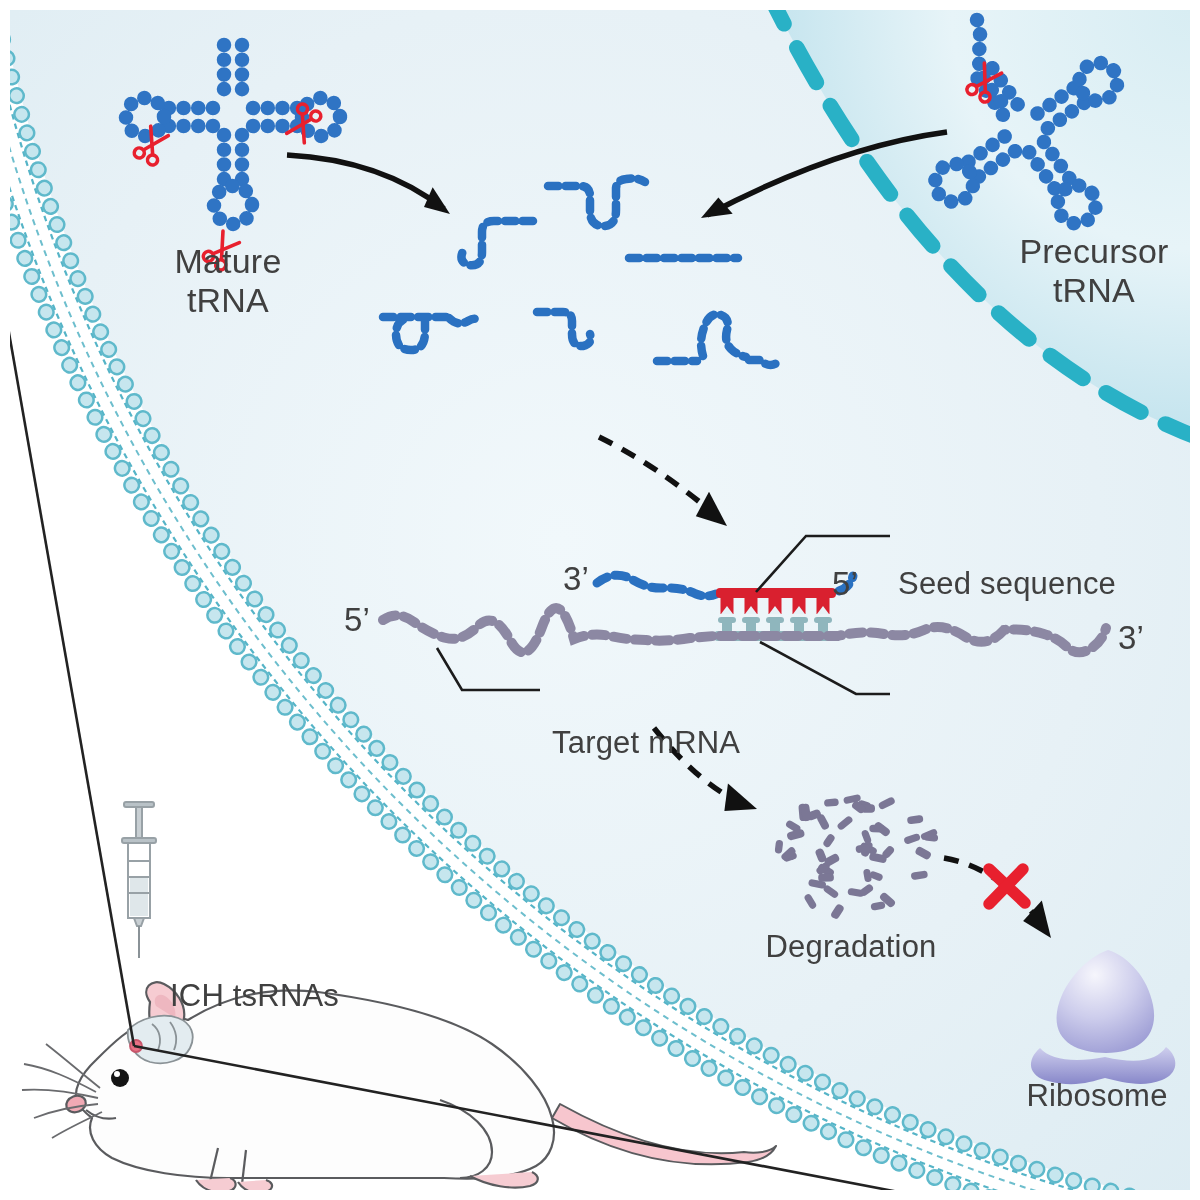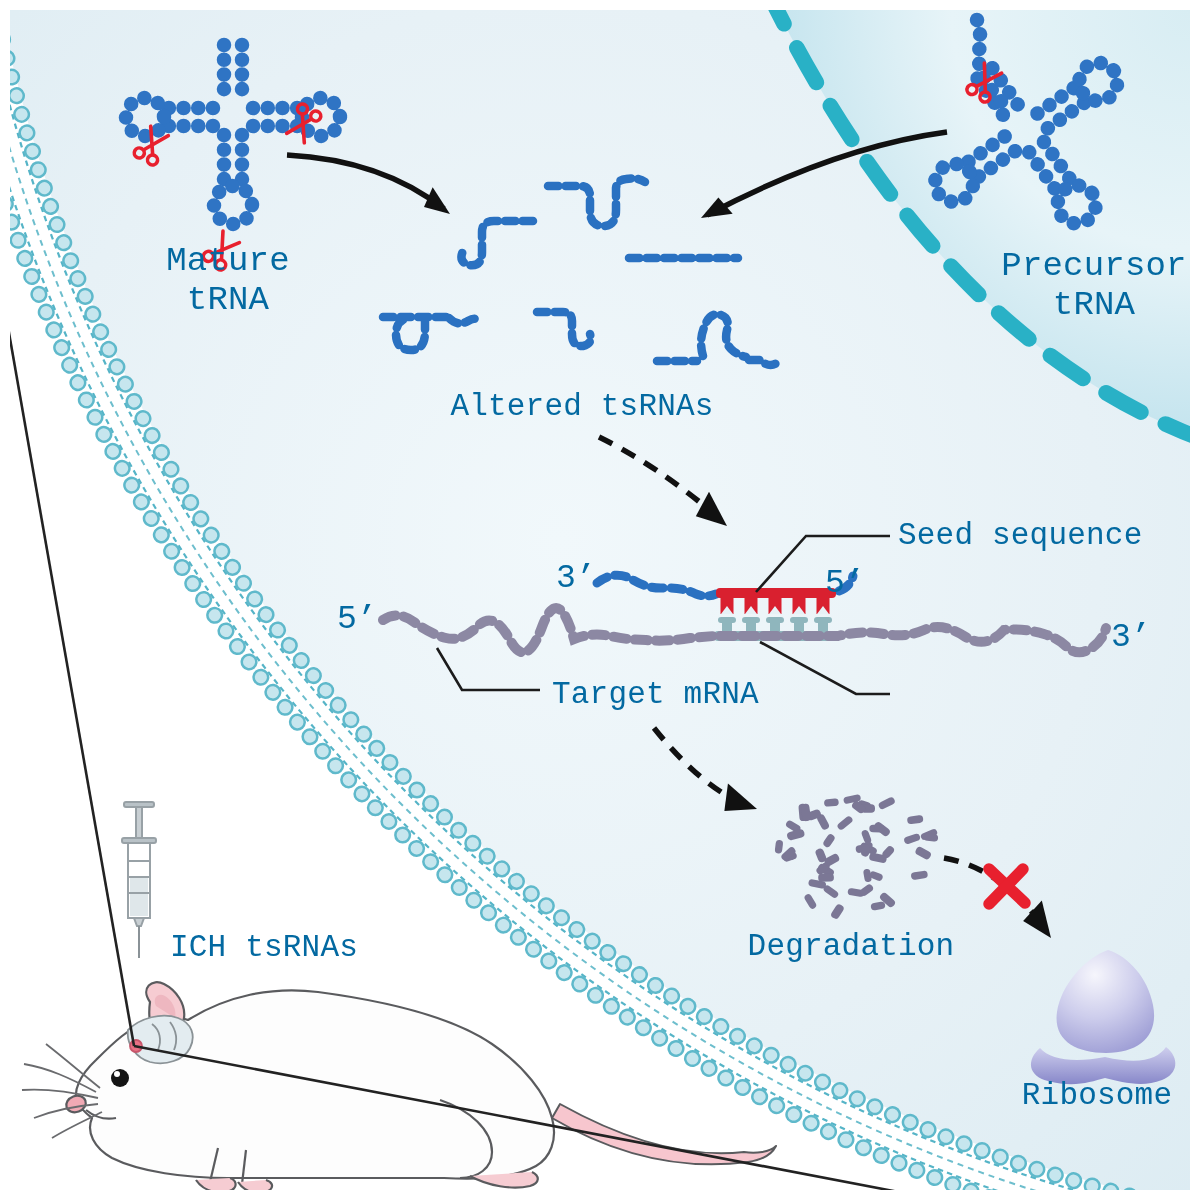--- a/index.html
+++ b/index.html
@@ -2,26 +2,25 @@
 <html><head>
 <meta charset="utf-8">
 <style>
   html,body{margin:0;padding:0;background:#ffffff;}
   .canvas{
     position:relative;width:1200px;height:1200px;background:#ffffff;
     font-family:"Liberation Sans","DejaVu Sans",sans-serif;overflow:hidden;
   }
   svg{position:absolute;left:0;top:0;}
   .lbl{
-    position:absolute;color:#0369a1;white-space:pre-line;text-align:center;
+    position:absolute;color:#404040;white-space:pre-line;text-align:center;
     transform:translate(-50%,-50%);line-height:1.14;font-size:31px;
     letter-spacing:0.2px;
-    font-family:Liberation Mono, monospace;
   }
-  .lbl.left{transform:translateY(-50%);text-align:right;}
+  .lbl.left{transform:translateY(-50%);text-align:right;margin-top:48px;}
   .lbl.big{font-size:34px;}
   .lbl.prime{font-size:33px;}
 </style>
 </head>
 <body>
 
 <div class="canvas">
 
 <svg width="1200" height="1200" viewBox="0 0 1200 1200">
   <defs>
@@ -285,23 +284,22 @@
     <line x1="128" y1="893" x2="150" y2="893"></line>
     <path d="M134,918 L144,918 L141,926 L137,926 Z" fill="#c8cfd3"></path>
     <line x1="139" y1="926" x2="139" y2="958" stroke="#8a9297"></line>
   </g>
 
   <rect x="-2" y="-2" width="1204" height="1204" fill="none" stroke="#ffffff" stroke-width="24"></rect>
 </svg>
 
 <div class="lbl big" style="left:228px;top:281px;">Mature
 tRNA</div>
-<div class="lbl big" style="left:1094px;top:286px;">Precursor
+<div class="lbl big" style="left:1094px;top:271px;">Precursor
 tRNA</div>
-<div class="lbl" style="left:582px;top:407px;">Altered tsRNAs</div>
 
 <div class="lbl prime" style="left:576px;top:579px;">3’</div>
 <div class="lbl prime" style="left:845px;top:584px;">5’</div>
 <div class="lbl prime" style="left:357px;top:620px;">5’</div>
 <div class="lbl prime" style="left:1131px;top:638px;">3’</div>
 
 <div class="lbl left" style="left:898px;top:536px;">Seed sequence</div>
 <div class="lbl left" style="left:552px;top:695px;">Target mRNA</div>
 <div class="lbl" style="left:851px;top:947px;text-align:center;">Degradation</div>
 <div class="lbl" style="left:1097px;top:1096px;">Ribosome</div>

